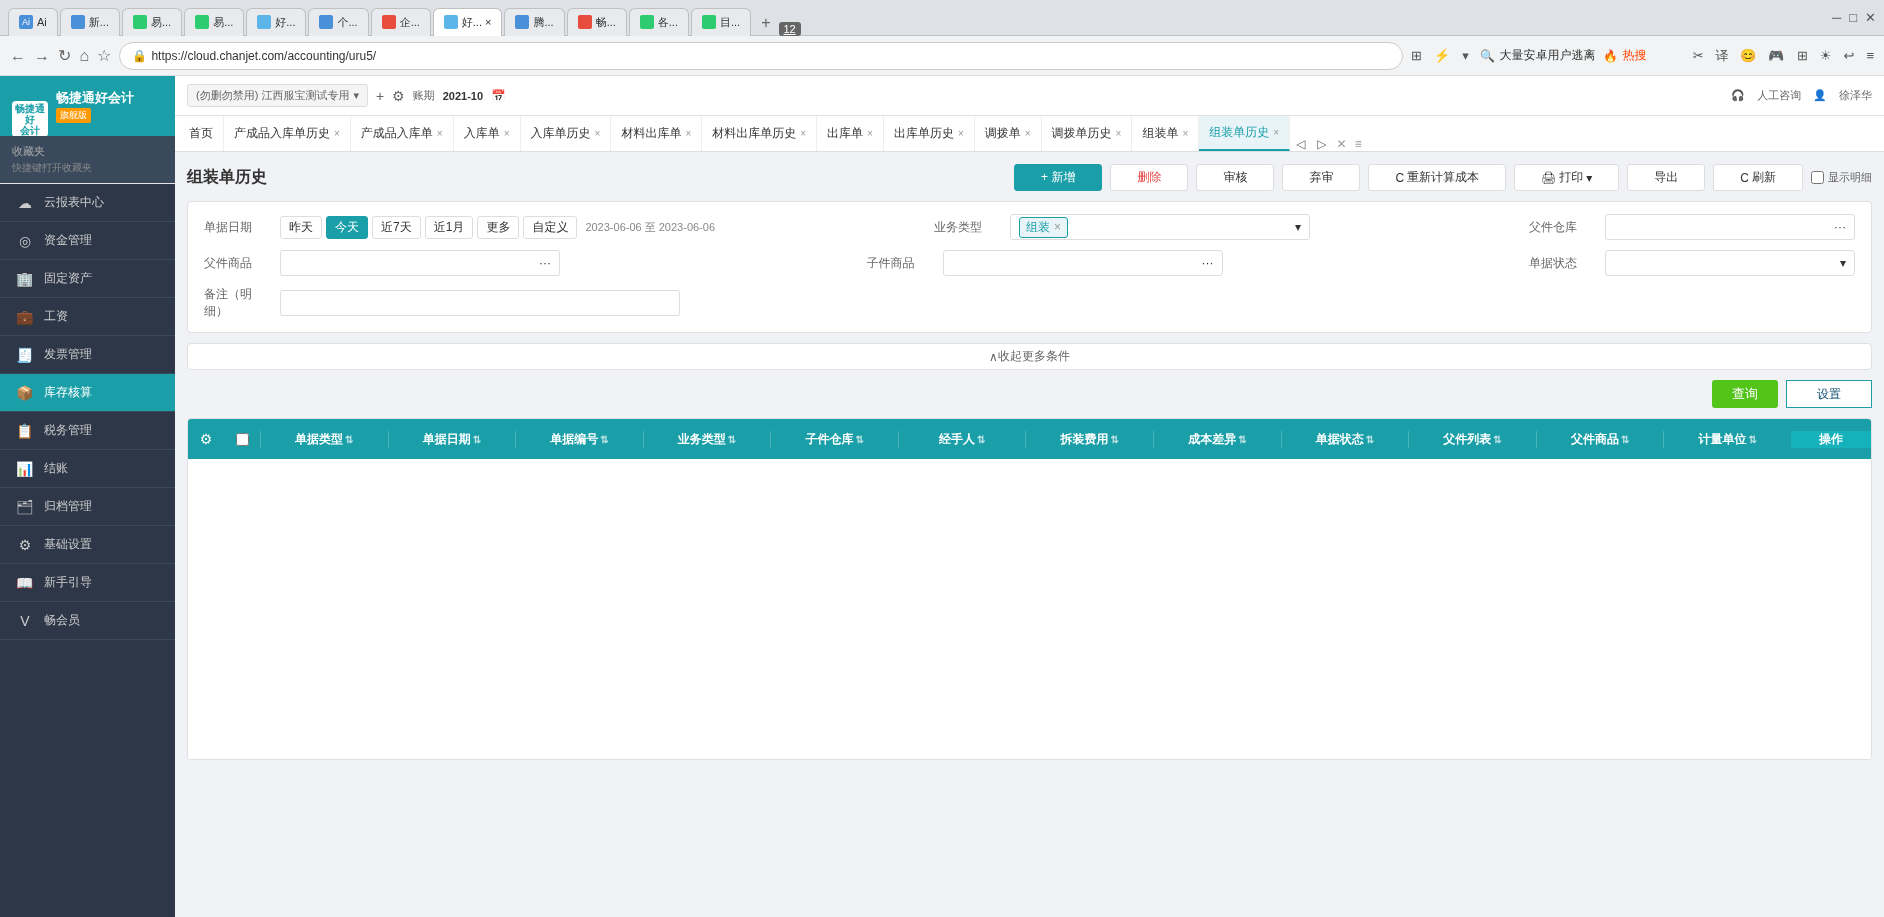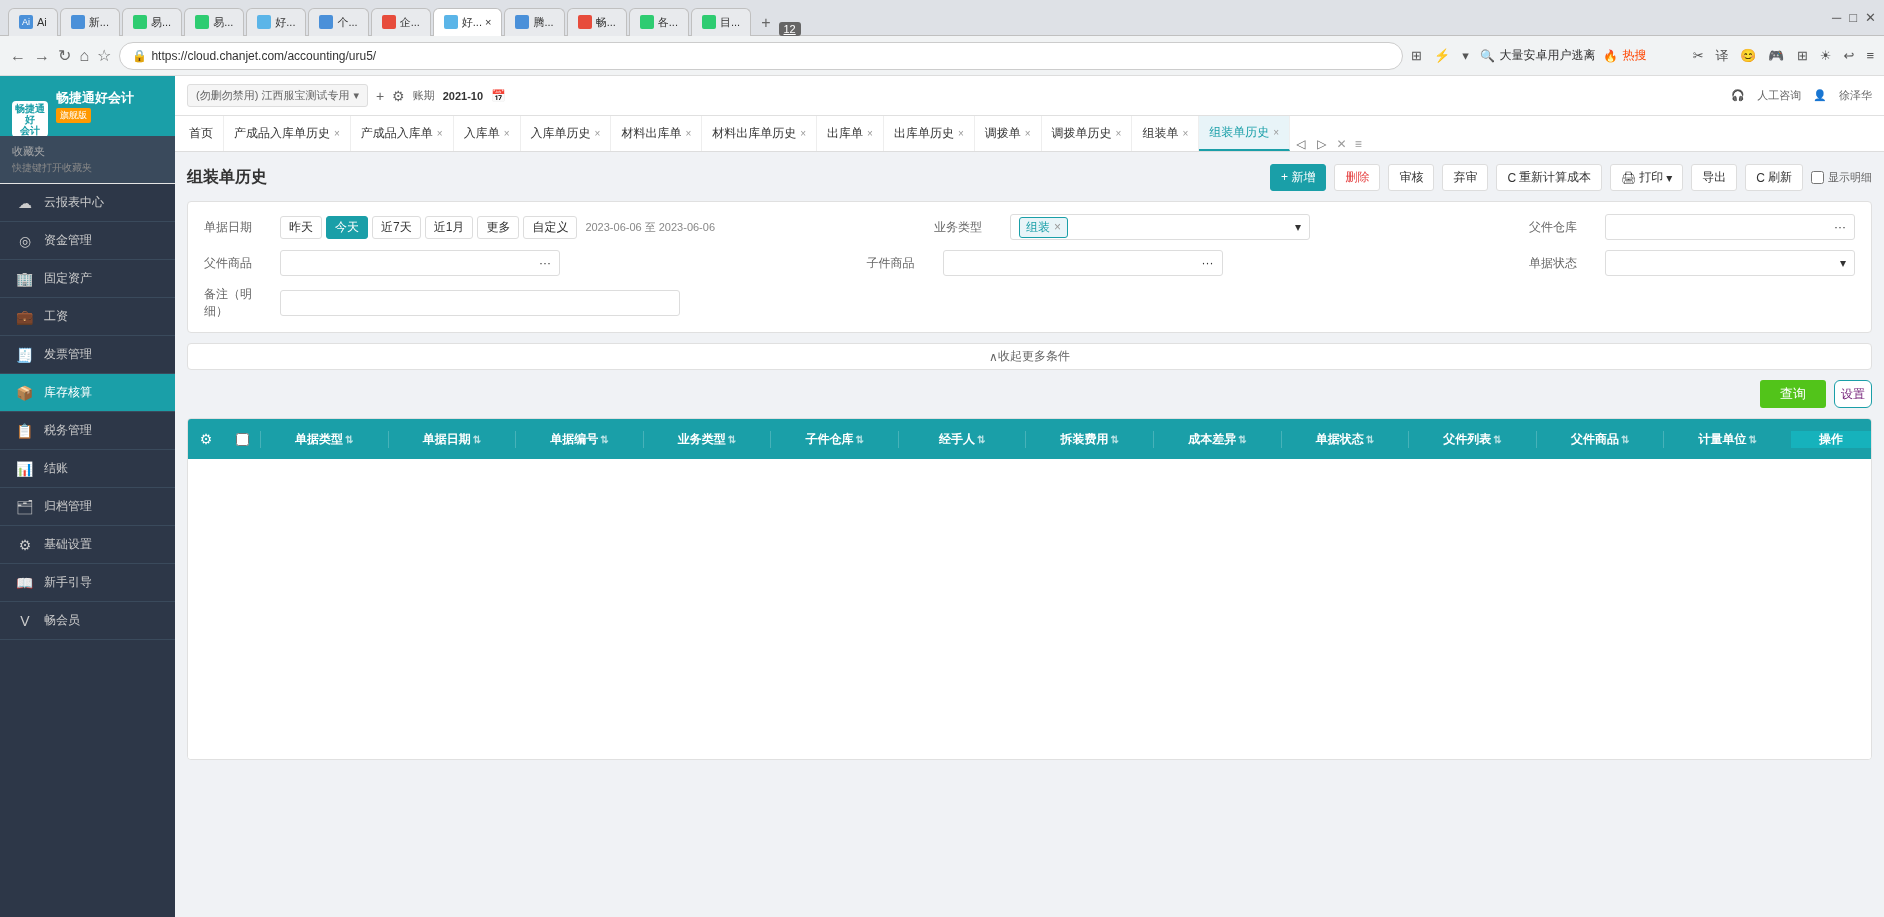--- a/index.html
+++ b/index.html
@@ -233,21 +233,21 @@
     }
     .page-actions {
       display: flex;
       align-items: center;
       gap: 8px;
     }
     .action-btn {
       display: flex;
       align-items: center;
       gap: 3px;
-      padding: 4px 10px;
+      padding: 4px 26px;
       border: 1px solid #ddd;
       background: #fff;
       border-radius: 3px;
       cursor: pointer;
       font-size: 12px;
       color: #333;
     }
     .action-btn.primary { background: #1a9fa8; color: #fff; border-color: #1a9fa8; }
     .action-btn.danger { color: #e53e3e; }
     .show-detail-label { font-size: 11px; color: #666; display: flex; align-items: center; gap: 4px; }
@@ -420,24 +420,24 @@
       background: #52c41a;
       color: #fff;
       border: none;
       padding: 5px 20px;
       border-radius: 3px;
       cursor: pointer;
       font-size: 13px;
     }
     .settings-btn {
       background: #fff;
-      color: #701a75;
+      color: #0c4a6e;
       border: 1px solid #1a9fa8;
-      padding: 4px 6px;
-      border-radius: 6px;
+      padding: 4px 30px;
+      border-radius: 0;
       cursor: pointer;
       font-size: 12px;
     }
   </style>
 </head>
 <body>
 
 <div class="browser-chrome">
   <div class="browser-tabs">
 

